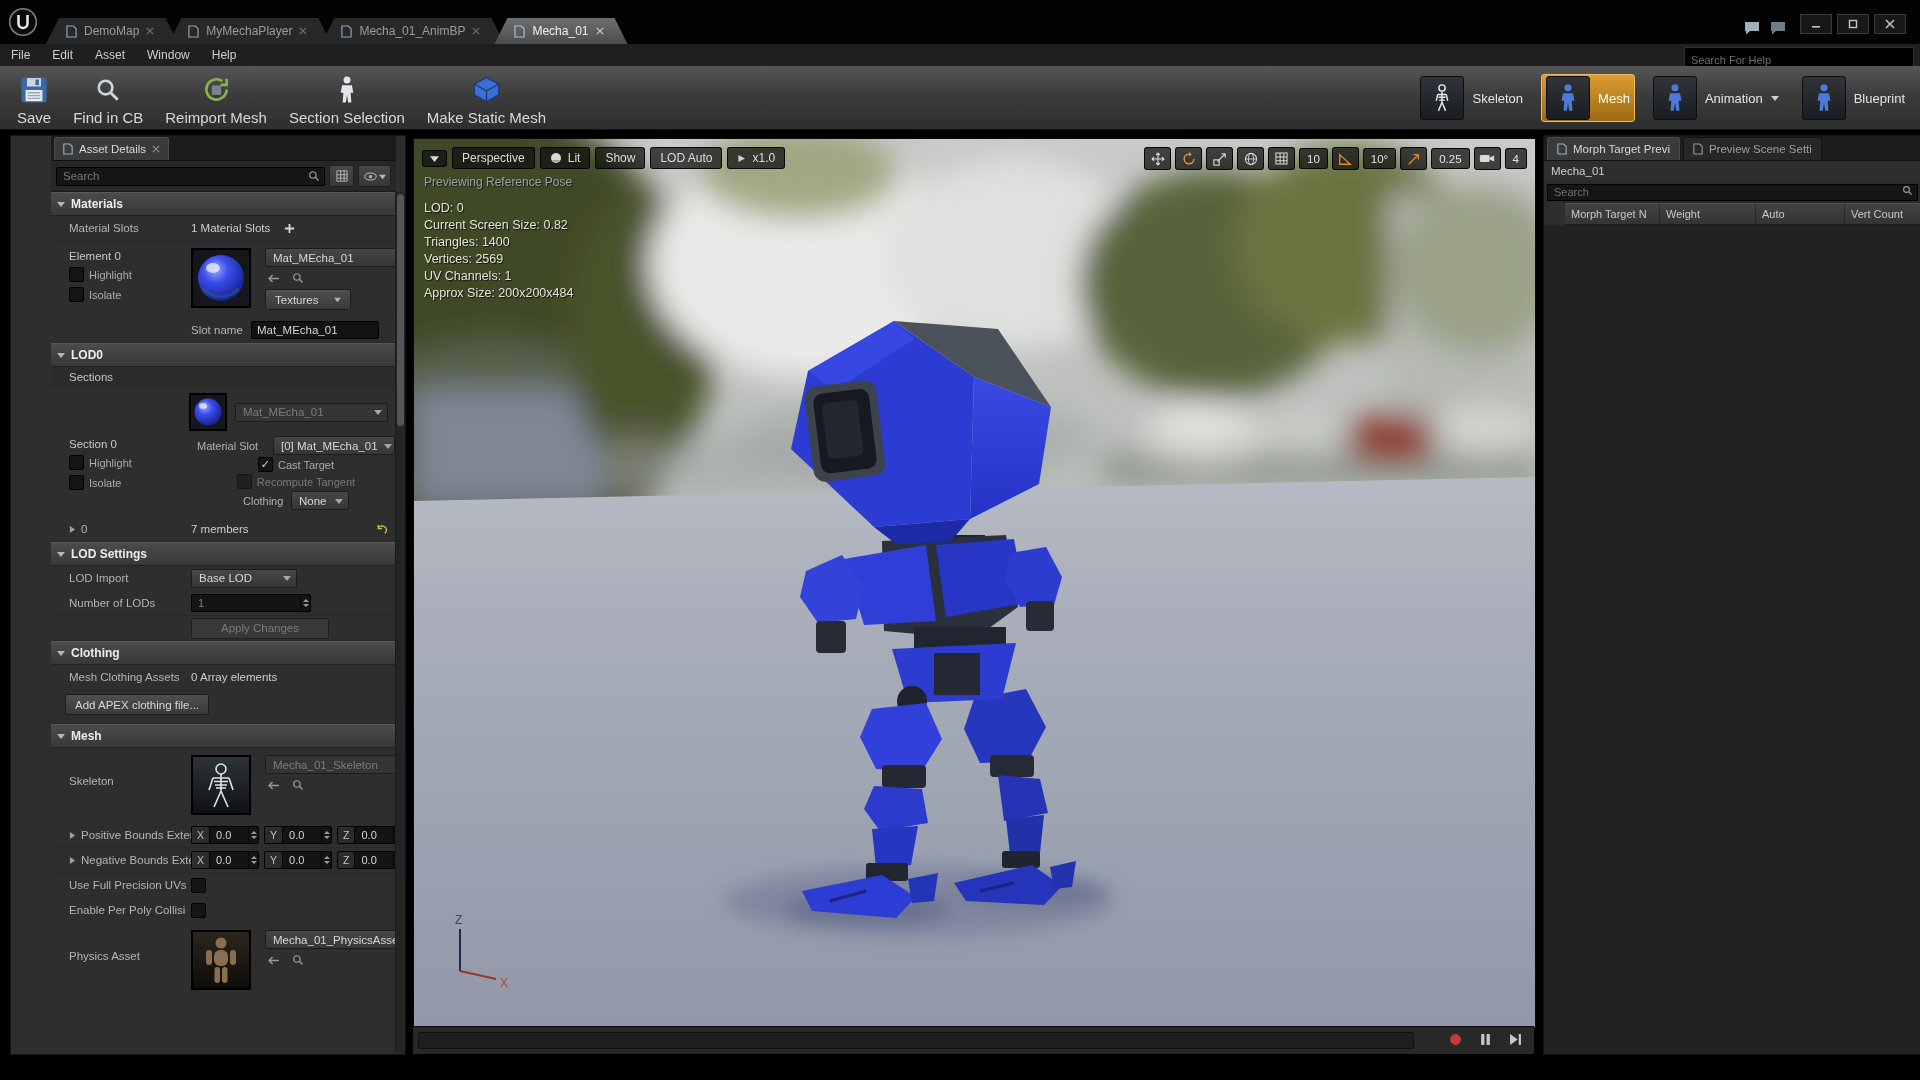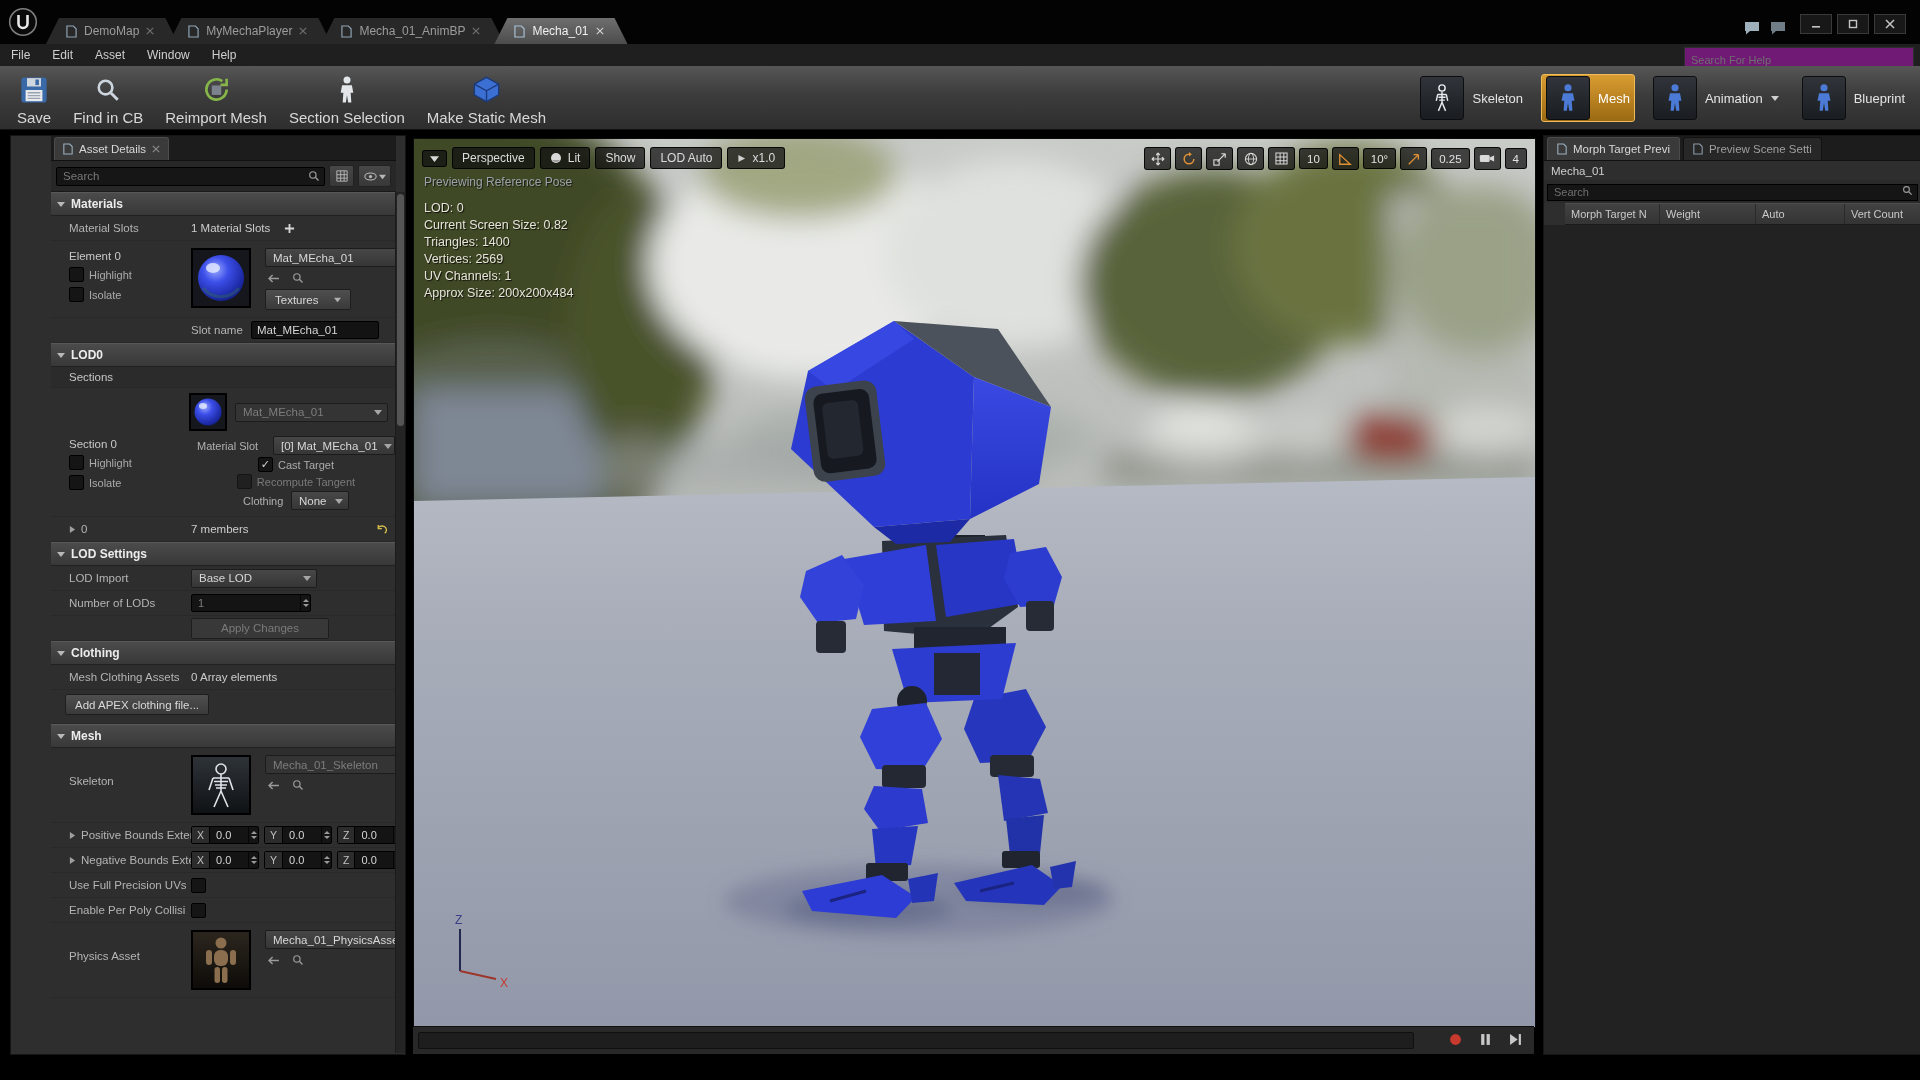--- a/index.html
+++ b/index.html
@@ -16,21 +16,21 @@
         clip-path:polygon(13px 0,calc(100% - 13px) 0,100% 100%,0 100%);}
   .wtab.active{background:linear-gradient(#6e6e6e,#4c4c4c);color:#f0f0f0;z-index:2;}
   .tabx{color:#6e6e6e;}
   .chatgroup{position:absolute;right:134px;top:21px;display:flex;gap:10px;color:#9fb0bd;}
   .title-right{position:absolute;right:14px;top:14px;display:flex;gap:5px;}
   .winbtn{width:30px;height:18px;background:#181818;border:1px solid #3a3a3a;display:flex;align-items:center;justify-content:center;color:#c4c4c4;}
 
   
   .menubar{position:absolute;left:0;top:44px;width:1920px;height:22px;background:#1f1f1f;border-bottom:1px solid #0a0a0a;display:flex;align-items:center;}
   .menu-item{padding:0 11px;font-size:12px;color:#cfcfcf;}
-  .help-search{position:absolute;right:6px;top:3px;width:216px;height:15px;background:#701a75;border:1px solid #2e2e2e;color:#9a9a9a;font-size:11px;padding:4px 6px;}
+  .help-search{position:absolute;right:6px;top:3px;width:216px;height:15px;background:#000000;border:1px solid #2e2e2e;color:#9a9a9a;font-size:11px;padding:4px 6px;}
   .help-search::placeholder{color:#6f6f6f;}
 
   
   .toolbar{position:absolute;left:0;top:66px;width:1920px;height:63px;background:linear-gradient(#565656,#3c3c3c 45%,#2e2e2e);border-bottom:1px solid #121212;}
   .tb-actions{position:absolute;left:6px;top:3px;display:flex;}
   .tb-btn{display:flex;flex-direction:column;align-items:center;gap:4px;padding:5px 11px;color:#d8d8d8;font-size:15px;white-space:nowrap;}
   .tb-btn .bigic{height:31px;display:flex;align-items:center;}
   .tb-modes{position:absolute;right:10px;top:8px;display:flex;align-items:center;gap:13px;}
   .mode{display:flex;align-items:center;gap:8px;color:#e4e4e4;font-size:13px;padding:2px 5px;border-radius:3px;}
   .mode .tile{width:42px;height:42px;border-radius:3px;background:linear-gradient(#31353b,#191c20);border:1px solid #0c0d0f;display:flex;align-items:center;justify-content:center;}
@@ -619,21 +619,21 @@
   </div>
 
   <div class="cat">
     <svg class="ic" width="8" height="8">
           <use href="#i-caret"></use>
         </svg>
     <span>LOD Settings</span>
   </div>
   <div class="prow">
     <span class="lbl">LOD Import</span>
-    <span class="dd" style="width:126px">
+    <span class="dd" style="width:106px">
       <span>Base LOD</span>
       <svg class="ic ddcaret" width="8" height="8">
             <use href="#i-caret"></use>
           </svg>
     </span>
   </div>
   <div class="prow">
     <span class="lbl">Number of LODs</span>
     <span class="vec" style="width:120px">
       <span class="vv dim" style="flex:1">1</span>

